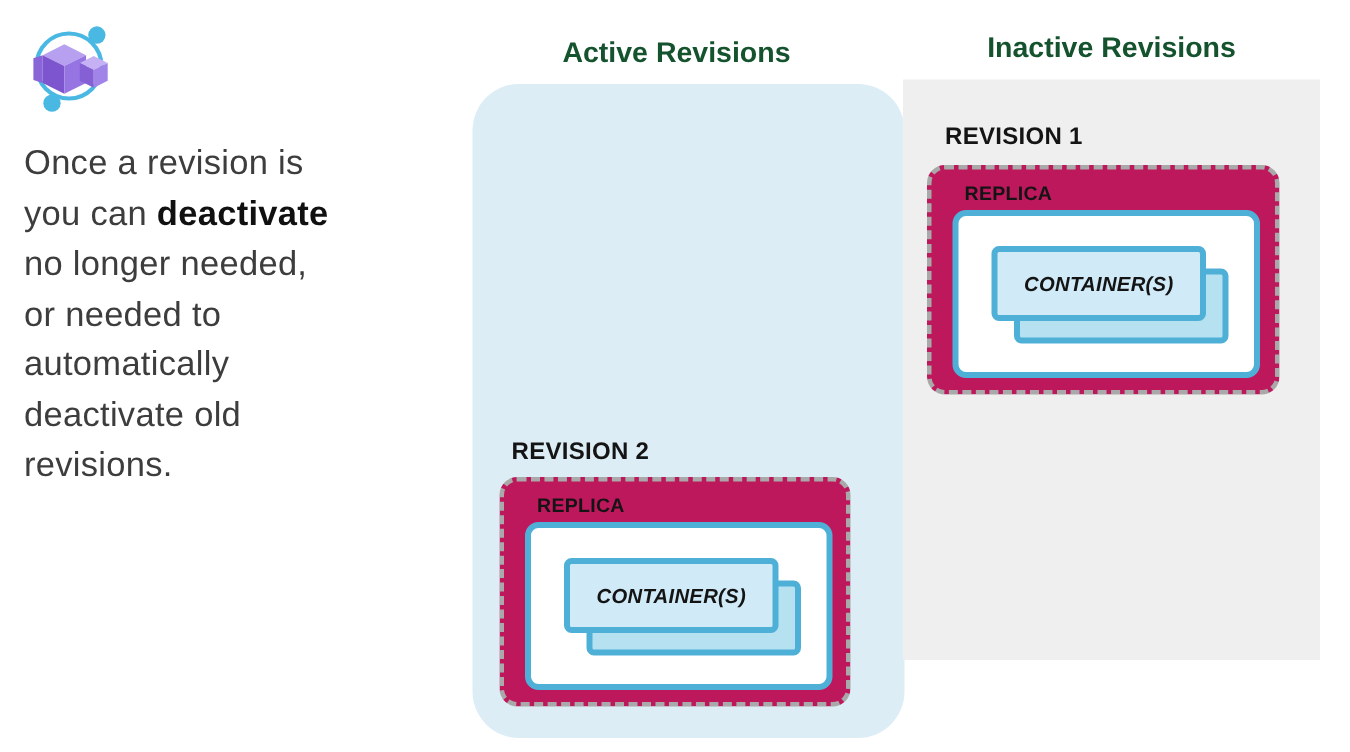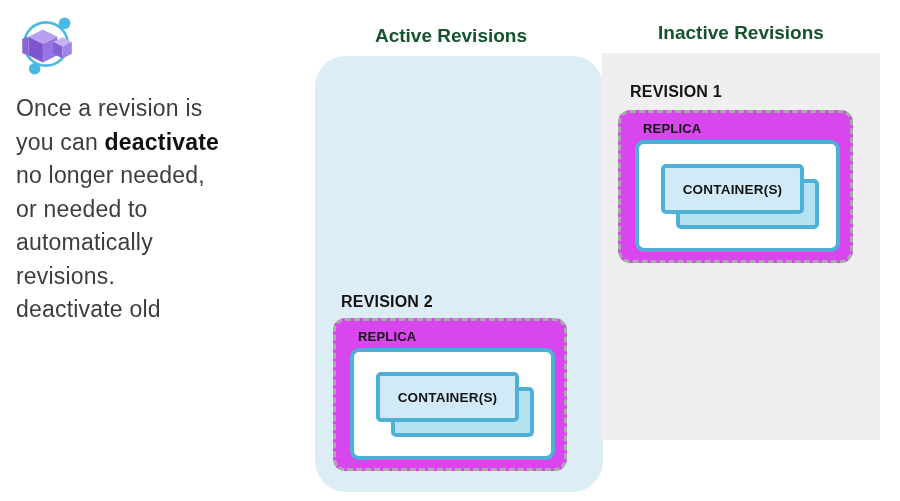--- a/index.html
+++ b/index.html
@@ -52,21 +52,21 @@
     font-weight: bold;
     color: #141414;
     letter-spacing: 0.2px;
     white-space: nowrap;
   }
   .dashed-box {
     position: absolute;
     box-sizing: border-box;
     border: 3px dashed #a9a9a9;
     border-radius: 12px;
-    background: #d946ef;
+    background: #be185d;
   }
   .replica-label {
     position: absolute;
     left: 22px; top: 8px;
     font-size: 13px;
     font-weight: bold;
     color: #141414;
     letter-spacing: 0.2px;
   }
   .replica-box {
@@ -86,20 +86,21 @@
     border-radius: 5px;
   }
   .container-box.back  { left: 37px; top: 35px; background: #b6e1f0; }
   .container-box.front { left: 22px; top: 20px; background: #d0ebf7;
     display: flex; align-items: center; justify-content: center; }
   .container-box.front span {
     font-size: 13.5px;
     font-weight: bold;
     color: #141414;
     letter-spacing: 0.2px;
+    font-style: italic;
   }
 
   
   .rev1 .rev-label  { left: 28px;  top: 30px; }
   .rev1 .dashed-box { left: 16px;  top: 57px;  width: 235px; height: 153px; }
   .rev2 .rev-label  { left: 26px;  top: 237px; }
   .rev2 .dashed-box { left: 18px;  top: 262px; width: 234px; height: 153px; }
 </style>
 </head>
 <body>
@@ -121,22 +122,22 @@
     <polygon points="38,29 47,33.5 47,45 38,40.5" fill="#8560d5"></polygon>
     <polygon points="47,33.5 56,29 56,40.5 47,45" fill="#a184e8"></polygon>
   </svg>
 
   <div class="intro">
       <div><span>Once a revision is</span></div>
       <div><span>you can </span><span class="bold">deactivate</span></div>
       <div><span>no longer needed,</span></div>
       <div><span>or needed to</span></div>
       <div><span>automatically</span></div>
+      <div><span>deactivate old</span></div>
       <div><span>revisions.</span></div>
-      <div><span>deactivate old</span></div>
     </div>
 
   <div class="col-header active">Active Revisions</div>
   <div class="col-header inactive">Inactive Revisions</div>
 
   <div class="panel active">
     <div class="rev2">
       <div class="rev-label">REVISION 2</div>
       <div class="dashed-box">
         <div class="replica-label">REPLICA</div>

